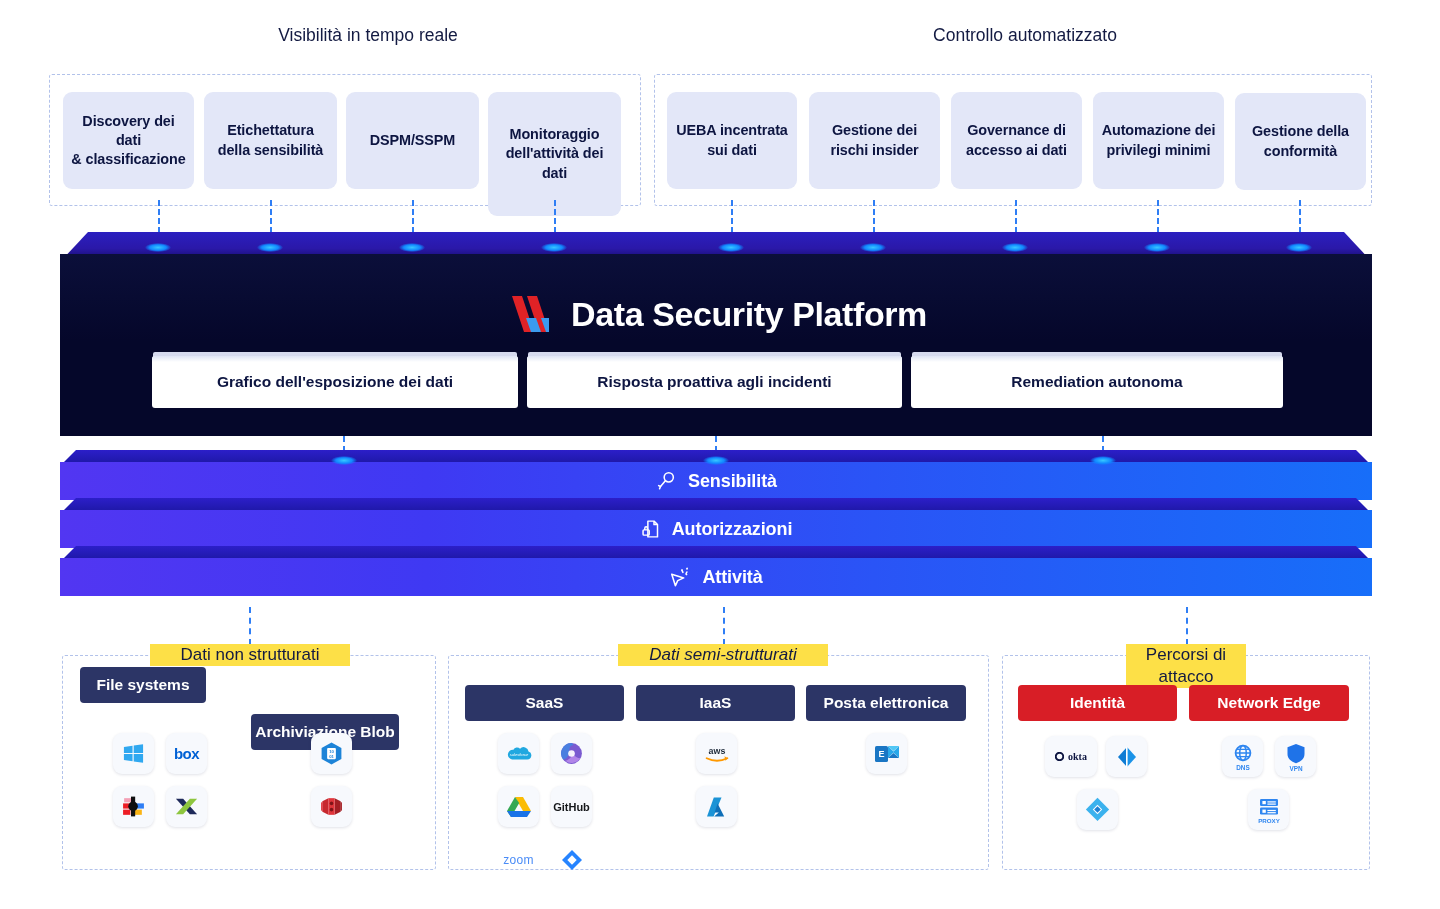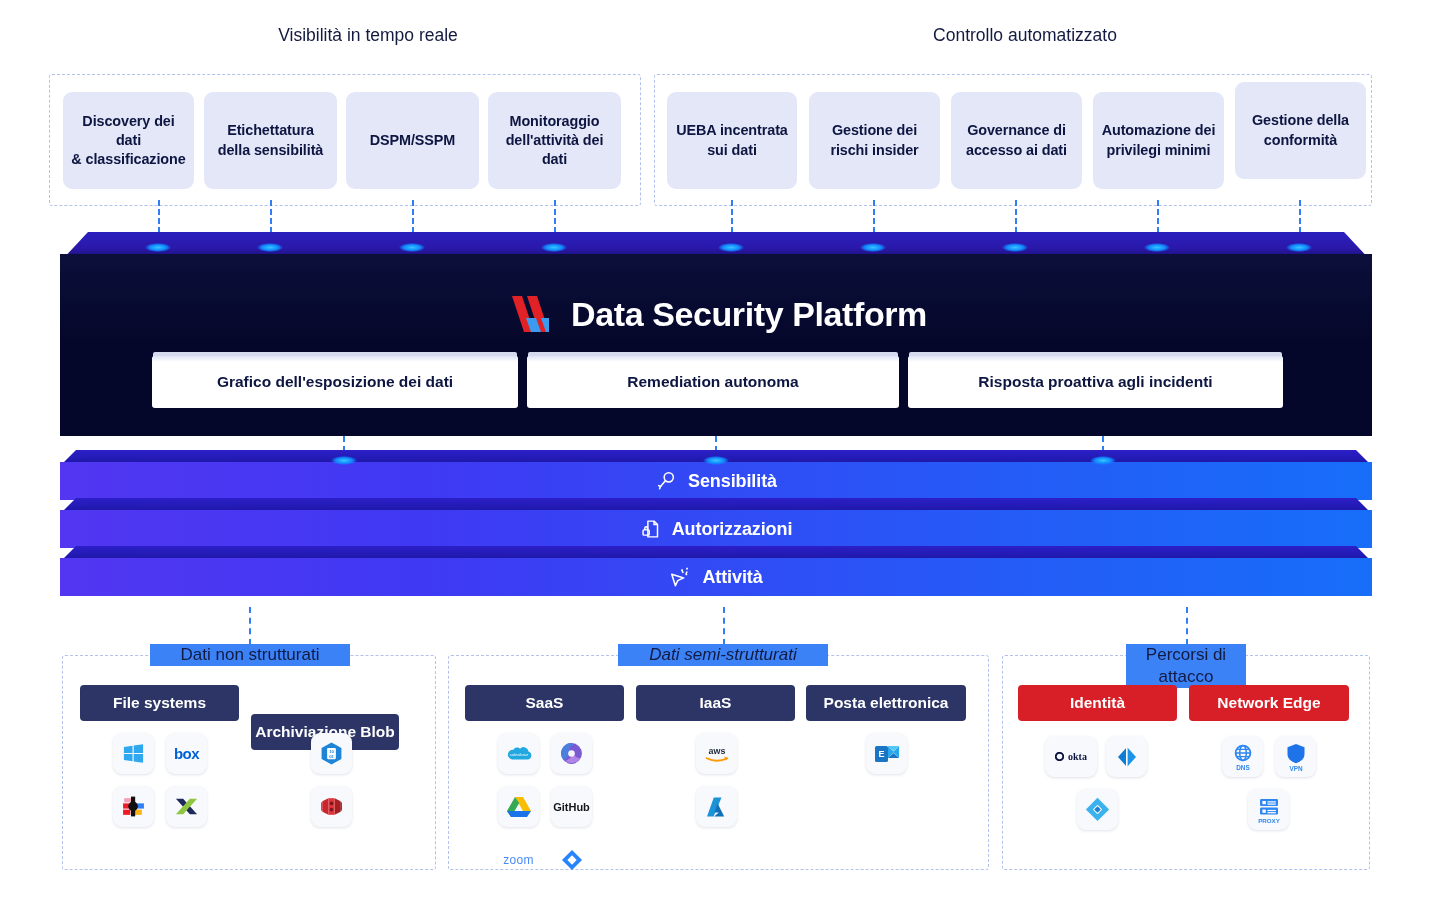--- a/index.html
+++ b/index.html
@@ -114,21 +114,21 @@
     position: absolute; left: 0; top: 12px; width: 1312px; height: 38px;
     background: linear-gradient(90deg, #5236f2 0%, #3f39f3 28%, #2a54f6 62%, #176ef9 100%);
     display: flex; align-items: center; justify-content: center; gap: 11px;
   }
   .slab .lbl { font-size: 18px; font-weight: bold; color: #ffffff; letter-spacing: -0.1px; }
   .slab svg { display: block; }
 
   
   .src-title {
     position: absolute; text-align: center; font-size: 17px; color: #131a42;
-    line-height: 1.3; background: #3b82f6; padding: 0 9px;
+    line-height: 1.3; background: #fde047; padding: 0 9px;
   }
   .src-head {
     position: absolute; height: 36px; border-radius: 4px;
     display: flex; align-items: center; justify-content: center;
     color: #ffffff; font-size: 15.5px; font-weight: bold;
   }
   .src-head.navy { background: #2c3566; }
   .src-head.red  { background: #d81e26; }
 
   .tile {
@@ -154,37 +154,37 @@
 
   <div class="cap-card" style="left:63px; top:92px; width:131px; height:97px;">
     <span>Discovery dei dati<br>&amp; classificazione</span>
   </div>
   <div class="cap-card" style="left:204px; top:92px; width:133px; height:97px;">
     <span>Etichettatura<br>della sensibilità</span>
   </div>
   <div class="cap-card" style="left:346px; top:92px; width:133px; height:97px;">
     <span>DSPM/SSPM</span>
   </div>
-  <div class="cap-card" style="left:488px; top:92px; width:133px; height:97px;">
+  <div class="cap-card" style="left:488px; top:92px; width:133px; height:124px;">
     <span>Monitoraggio<br>dell'attività dei dati</span>
   </div>
 
   <div class="cap-card" style="left:667px; top:92px; width:130px; height:97px;">
     <span>UEBA incentrata<br>sui dati</span>
   </div>
   <div class="cap-card" style="left:951px; top:92px; width:131px; height:97px;">
     <span>Governance di<br>accesso ai dati</span>
   </div>
   <div class="cap-card" style="left:809px; top:92px; width:131px; height:97px;">
     <span>Gestione dei<br>rischi insider</span>
   </div>
   <div class="cap-card" style="left:1093px; top:92px; width:131px; height:97px;">
     <span>Automazione dei<br>privilegi minimi</span>
   </div>
-  <div class="cap-card" style="left:1235px; top:82px; width:131px; height:97px;">
+  <div class="cap-card" style="left:1235px; top:93px; width:131px; height:97px;">
     <span>Gestione della<br>conformità</span>
   </div>
 
   <div class="vline" style="left:158px; top:200px; height:42px;"></div>
   <div class="vline" style="left:270px; top:200px; height:42px;"></div>
   <div class="vline" style="left:412px; top:200px; height:42px;"></div>
   <div class="vline" style="left:554px; top:200px; height:42px;"></div>
   <div class="vline" style="left:731px; top:200px; height:42px;"></div>
   <div class="vline" style="left:873px; top:200px; height:42px;"></div>
   <div class="vline" style="left:1015px; top:200px; height:42px;"></div>
@@ -226,25 +226,25 @@
         <polygon points="21,26 31,26 36,40 26,40" fill="#3b9bf0"></polygon>
         <polygon points="36,26 44,26 44,40 41,40" fill="#3b9bf0"></polygon>
       </svg>
       <div class="ttl">Data Security Platform</div>
     </div>
 
     <div class="pill-row">
       <div class="pill p1">
         <span>Grafico dell'esposizione dei dati</span>
       </div>
+      <div class="pill p3">
+        <span>Risposta proattiva agli incidenti</span>
+      </div>
       <div class="pill p2">
         <span>Remediation autonoma</span>
-      </div>
-      <div class="pill p3">
-        <span>Risposta proattiva agli incidenti</span>
       </div>
     </div>
   </div>
 
   <div class="vline" style="left:343px; top:436px; height:26px;"></div>
   <div class="vline" style="left:715px; top:436px; height:26px;"></div>
   <div class="vline" style="left:1102px;top:436px; height:26px;"></div>
 
   <div class="slab" style="top:450px; height:60px;">
     <svg class="top" viewBox="0 0 1312 16" preserveAspectRatio="none">
@@ -312,21 +312,21 @@
     </div>
   </div>
 
   <div class="vline" style="left:249px; top:607px; height:38px;"></div>
   <div class="vline" style="left:723px; top:607px; height:38px;"></div>
   <div class="vline" style="left:1186px;top:607px; height:38px;"></div>
 
   <div class="dash-box" style="left:62px; top:655px; width:374px; height:215px;"></div>
   <div class="src-title" style="left:150px; top:644px; width:200px;">Dati non strutturati</div>
 
-  <div class="src-head navy" style="left:80px; top:685px; width:159px;">File systems</div>
+  <div class="src-head navy" style="left:80px; top:667px; width:126px;">File systems</div>
   <div class="src-head navy" style="left:251px; top:685px; width:148px;margin-top:29px;">Archiviazione Blob</div>
 
   <div class="tile" style="left:113px; top:733px;">
     <svg width="23" height="23" viewBox="0 0 24 24">
       <path d="M2 5.2 L11 3.9 L11 11.4 L2 11.4 Z" fill="#30a8f0"></path>
       <path d="M12.2 3.72 L22 2.3 L22 11.4 L12.2 11.4 Z" fill="#30a8f0"></path>
       <path d="M2 12.6 L11 12.6 L11 20.1 L2 18.8 Z" fill="#30a8f0"></path>
       <path d="M12.2 12.6 L22 12.6 L22 21.7 L12.2 20.28 Z" fill="#30a8f0"></path>
     </svg>
   </div>

